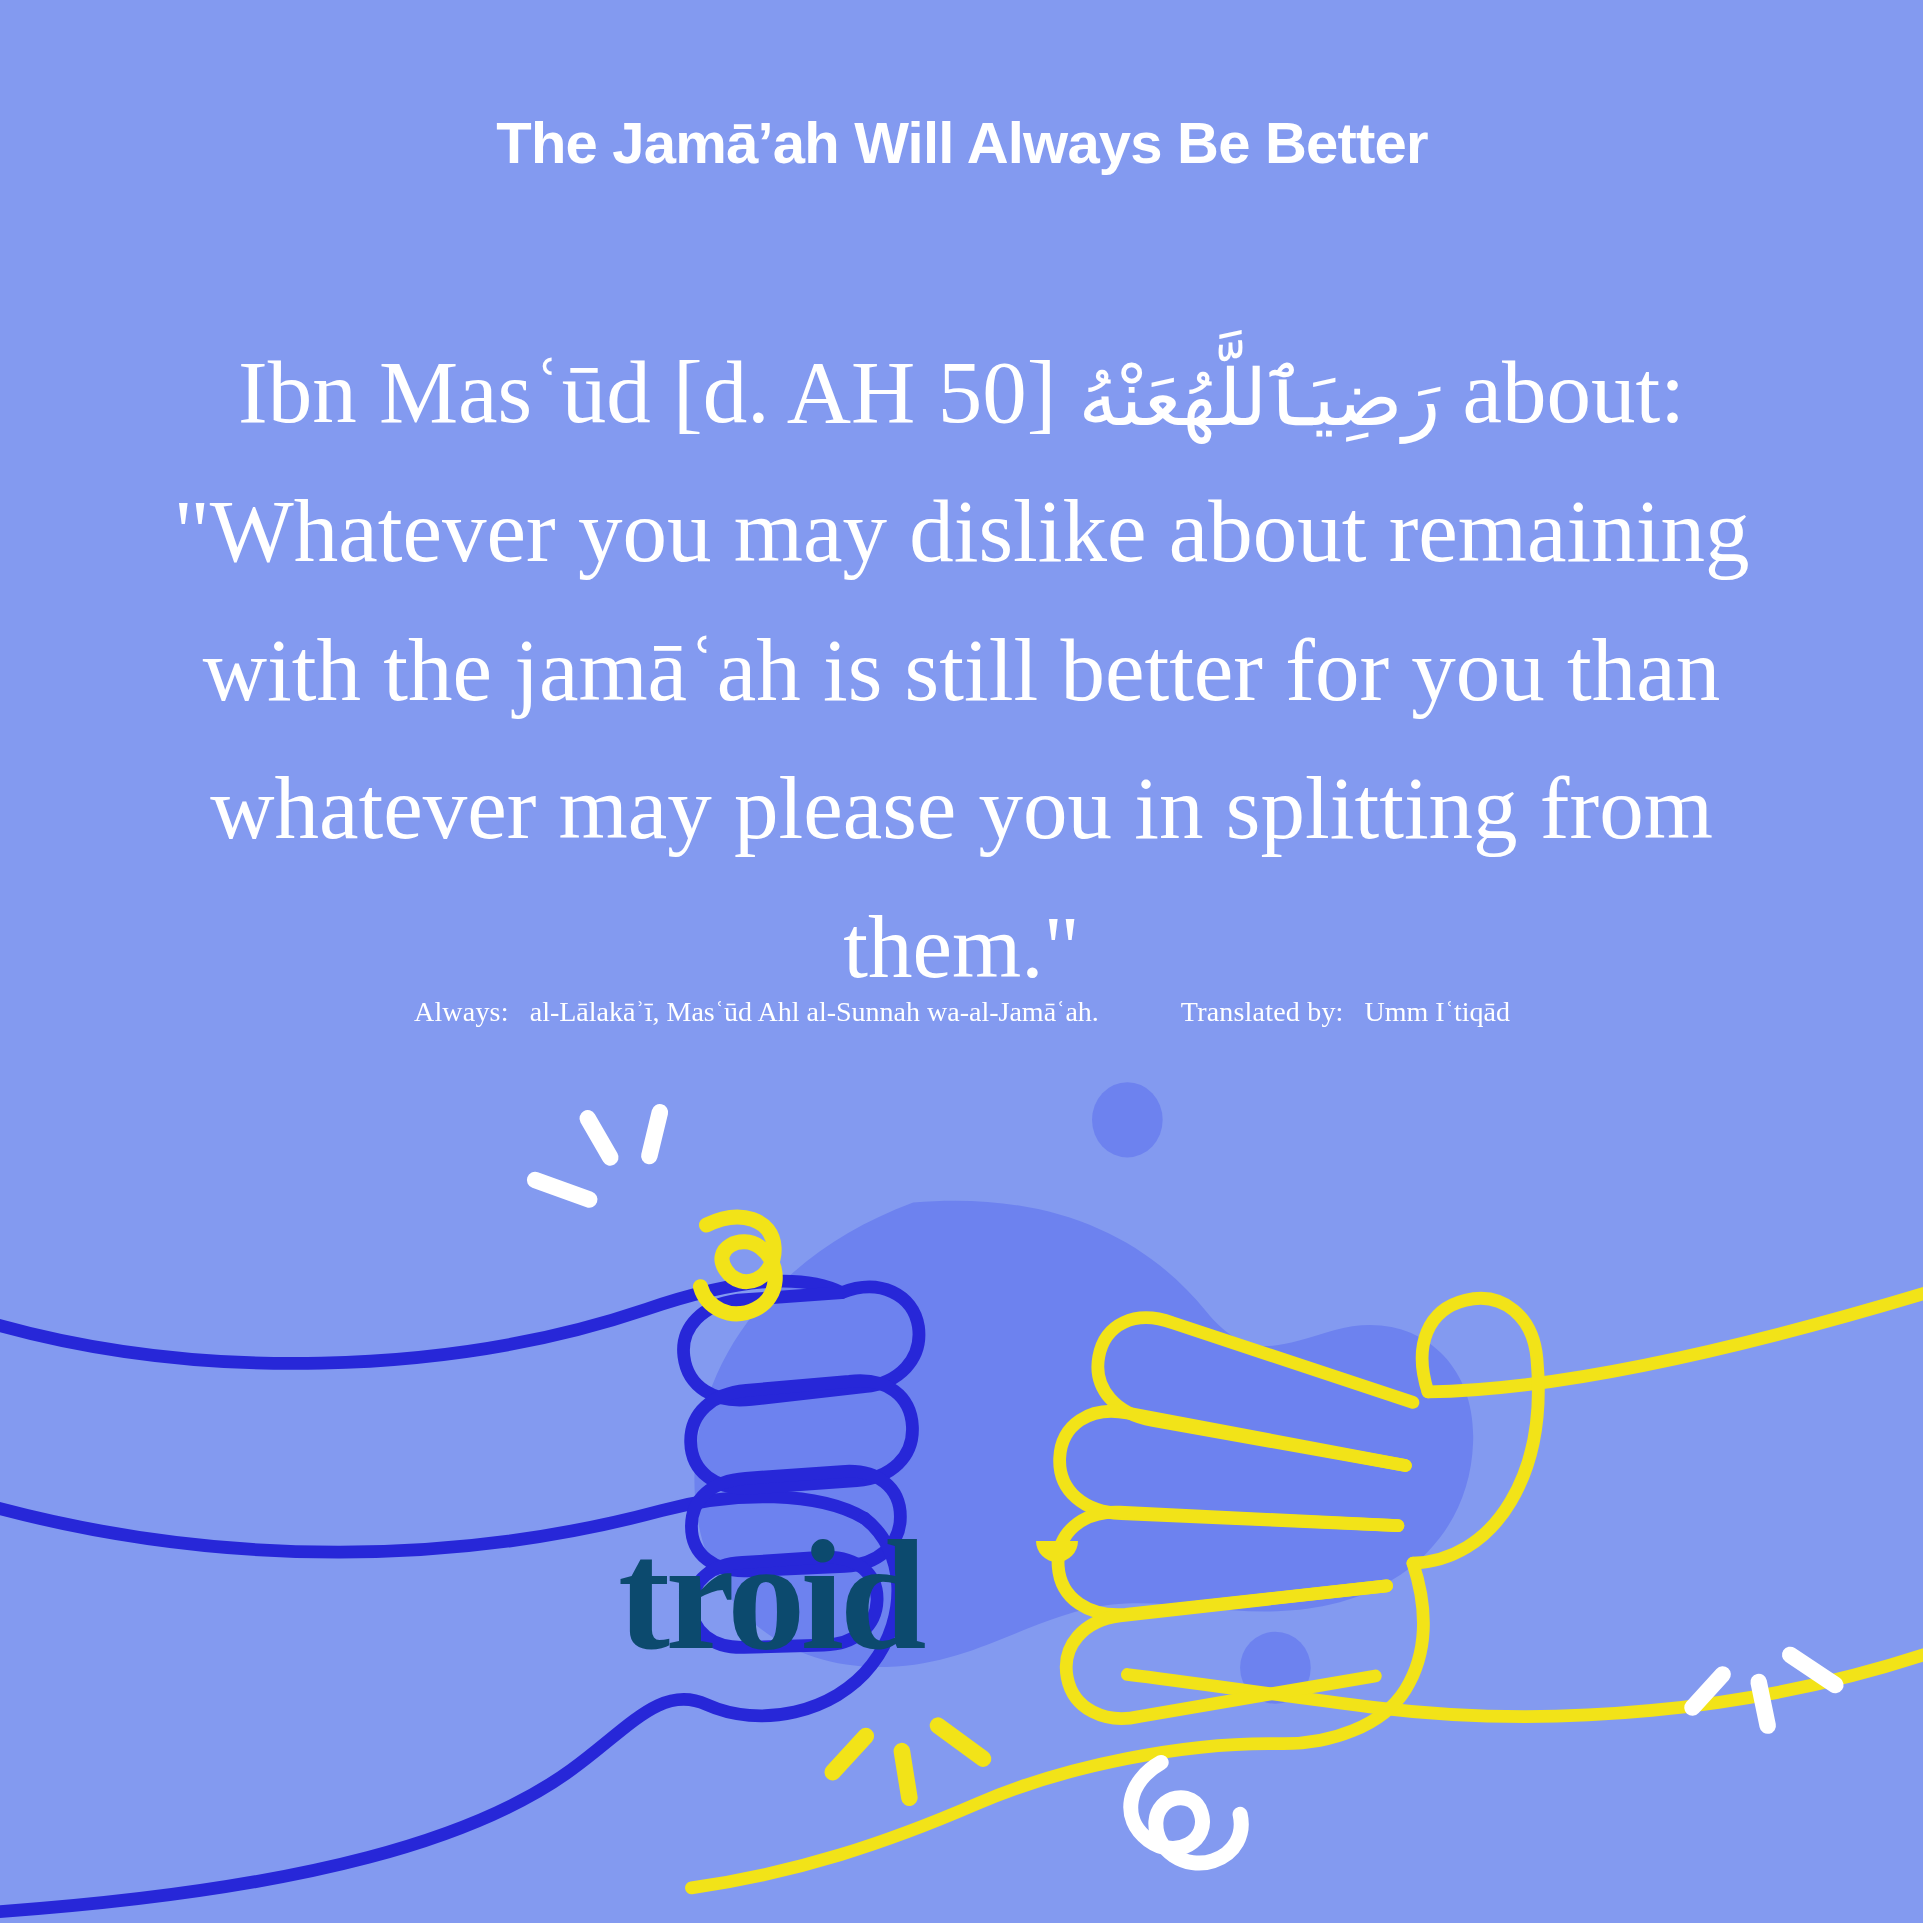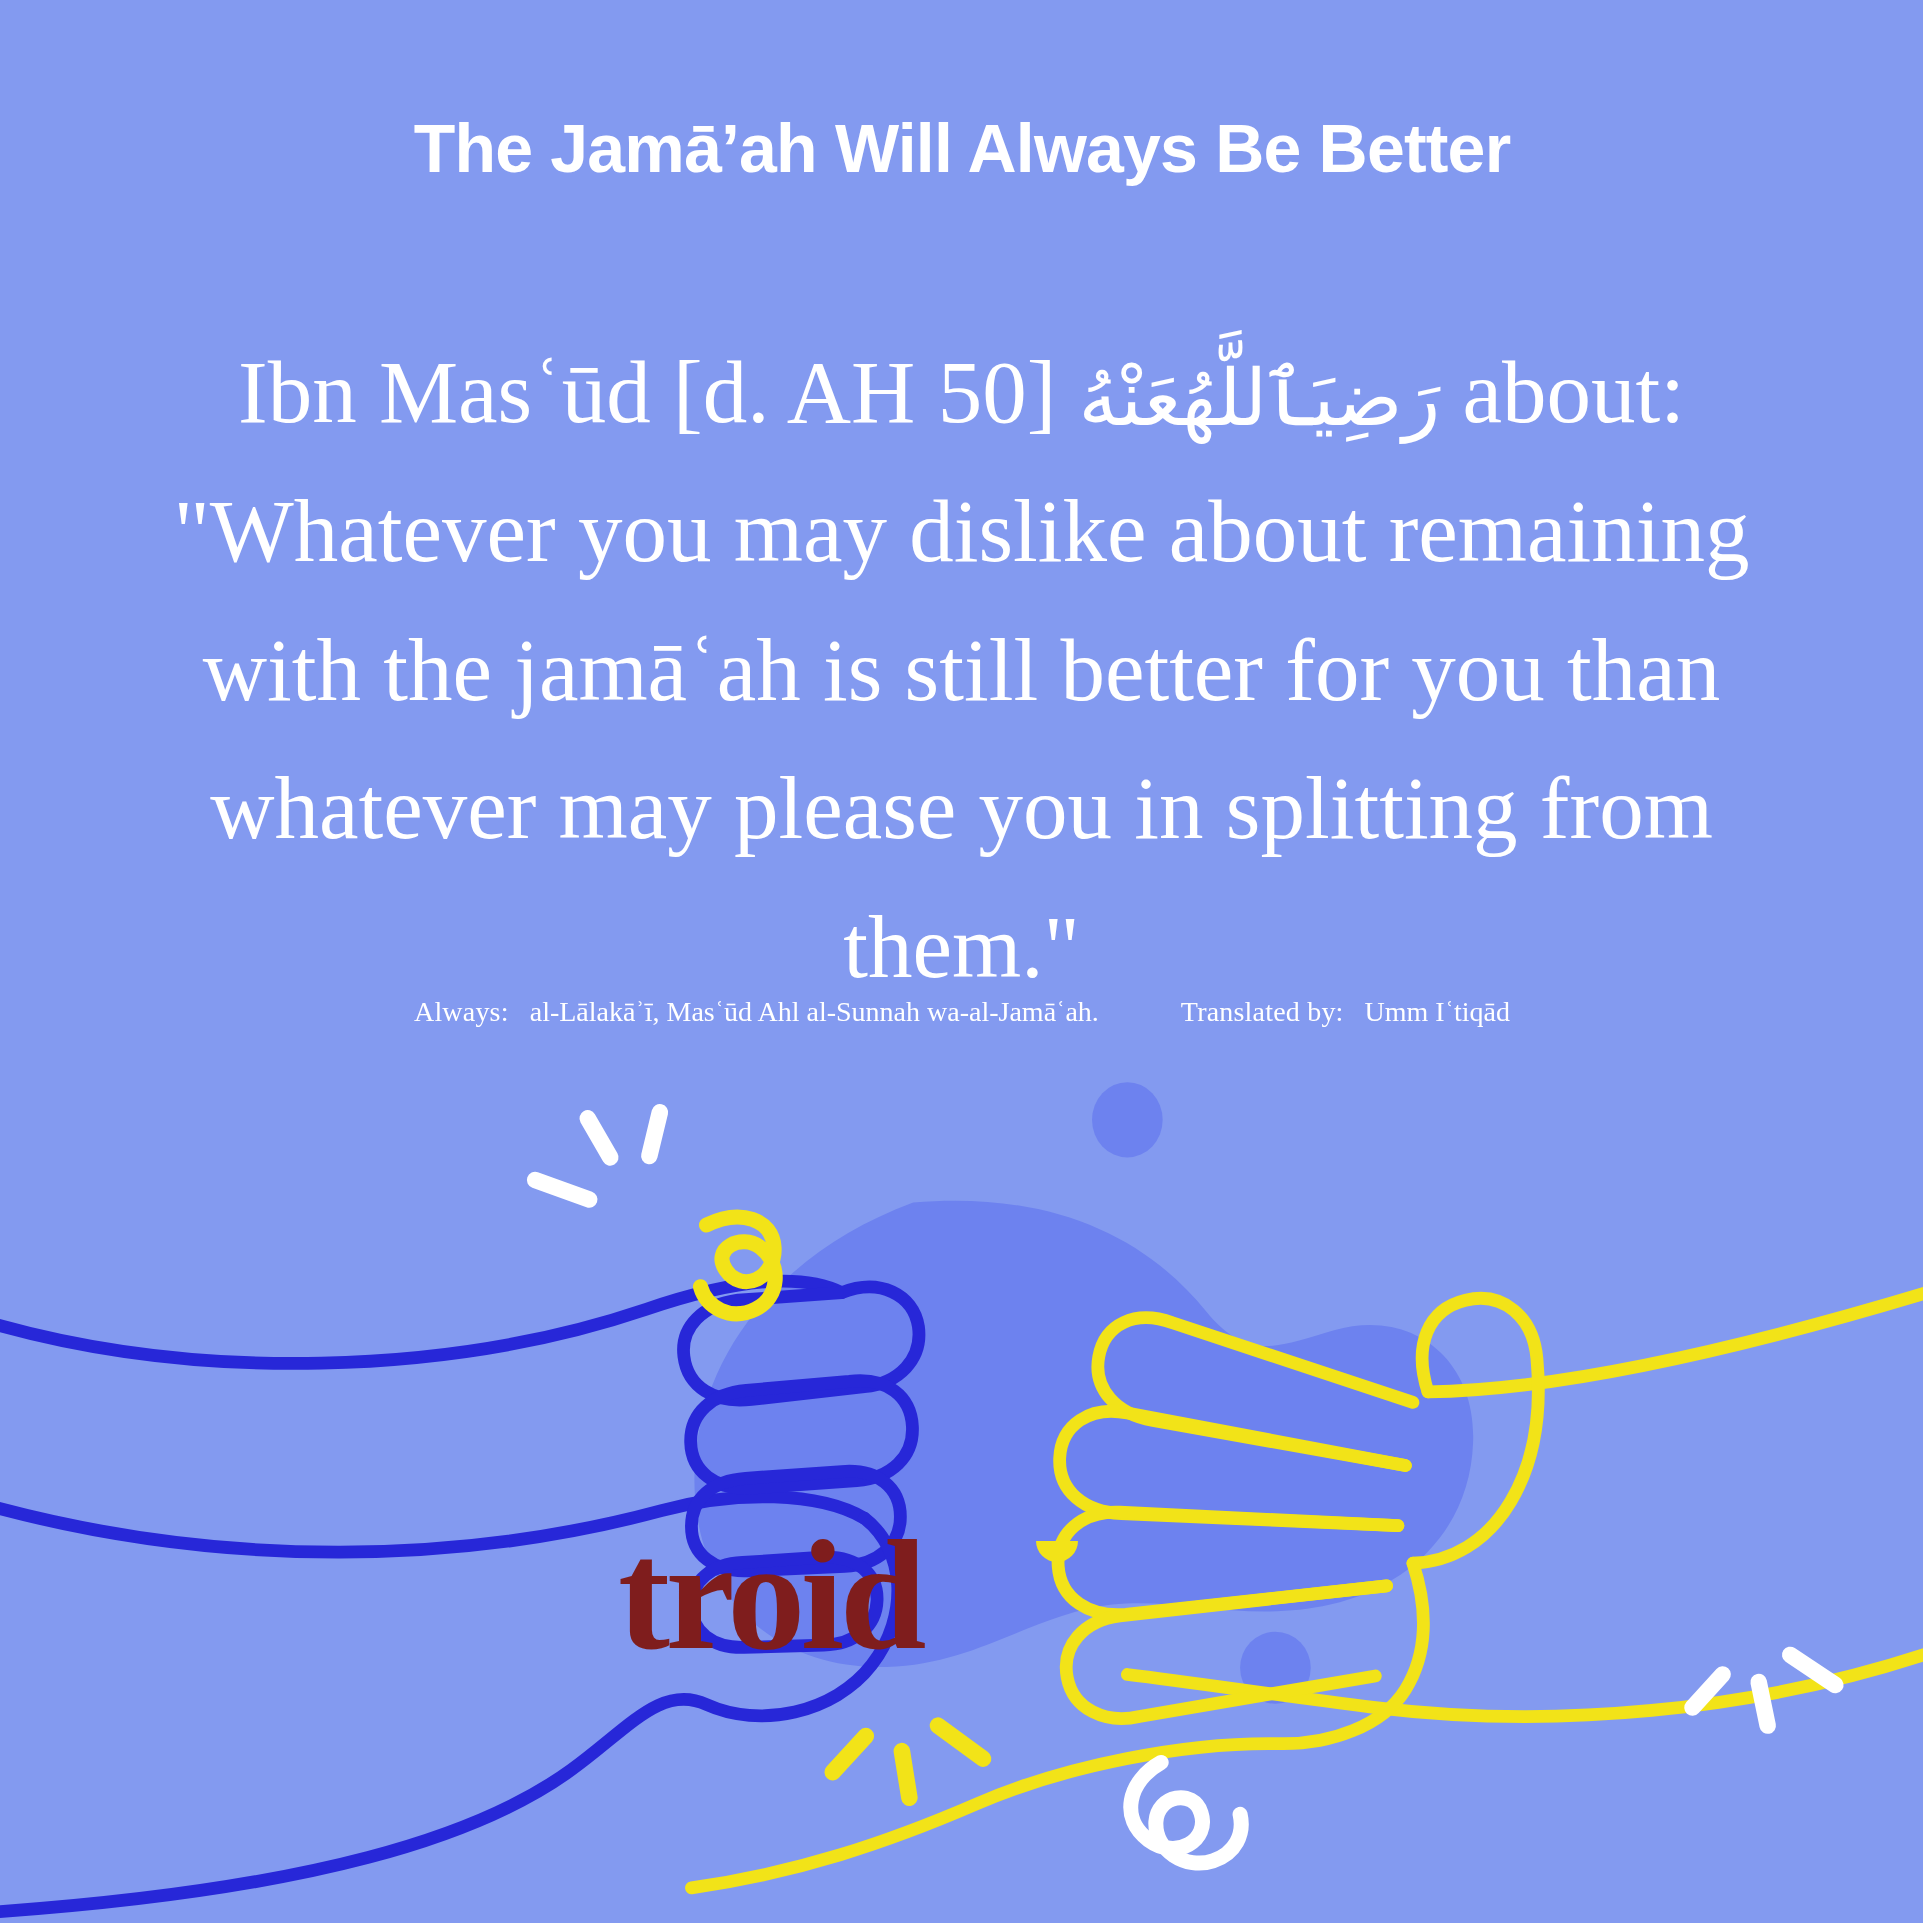--- a/index.html
+++ b/index.html
@@ -18,21 +18,21 @@
 
   
   .headline {
     position: absolute;
     top: 113px;
     left: 0;
     width: 1924px;
     text-align: center;
     font-family: "Liberation Sans", sans-serif;
     font-weight: bold;
-    font-size: 68px;
+    font-size: 58px;
     line-height: 1.05;
     letter-spacing: -0.8px;
     color: #ffffff;
   }
 
   .quote {
     position: absolute;
     top: 323px;
     left: 165px;
     width: 1593px;
@@ -76,21 +76,21 @@
   .logo {
     position: absolute;
     left: 0;
     top: 1518px;
     width: 1540px;
     text-align: center;
     font-family: "Liberation Serif", serif;
     font-weight: bold;
     font-size: 156px;
     letter-spacing: -4.5px;
-    color: #7f1d1d;
+    color: #0c4a6e;
     line-height: 1;
   }
   .logo .dot {
     position: absolute;
     left: 1036px;
     top: 22.5px;
     width: 42px;
     height: 21px;
     background: #f2e318;
     border-radius: 0 0 42px 42px;

